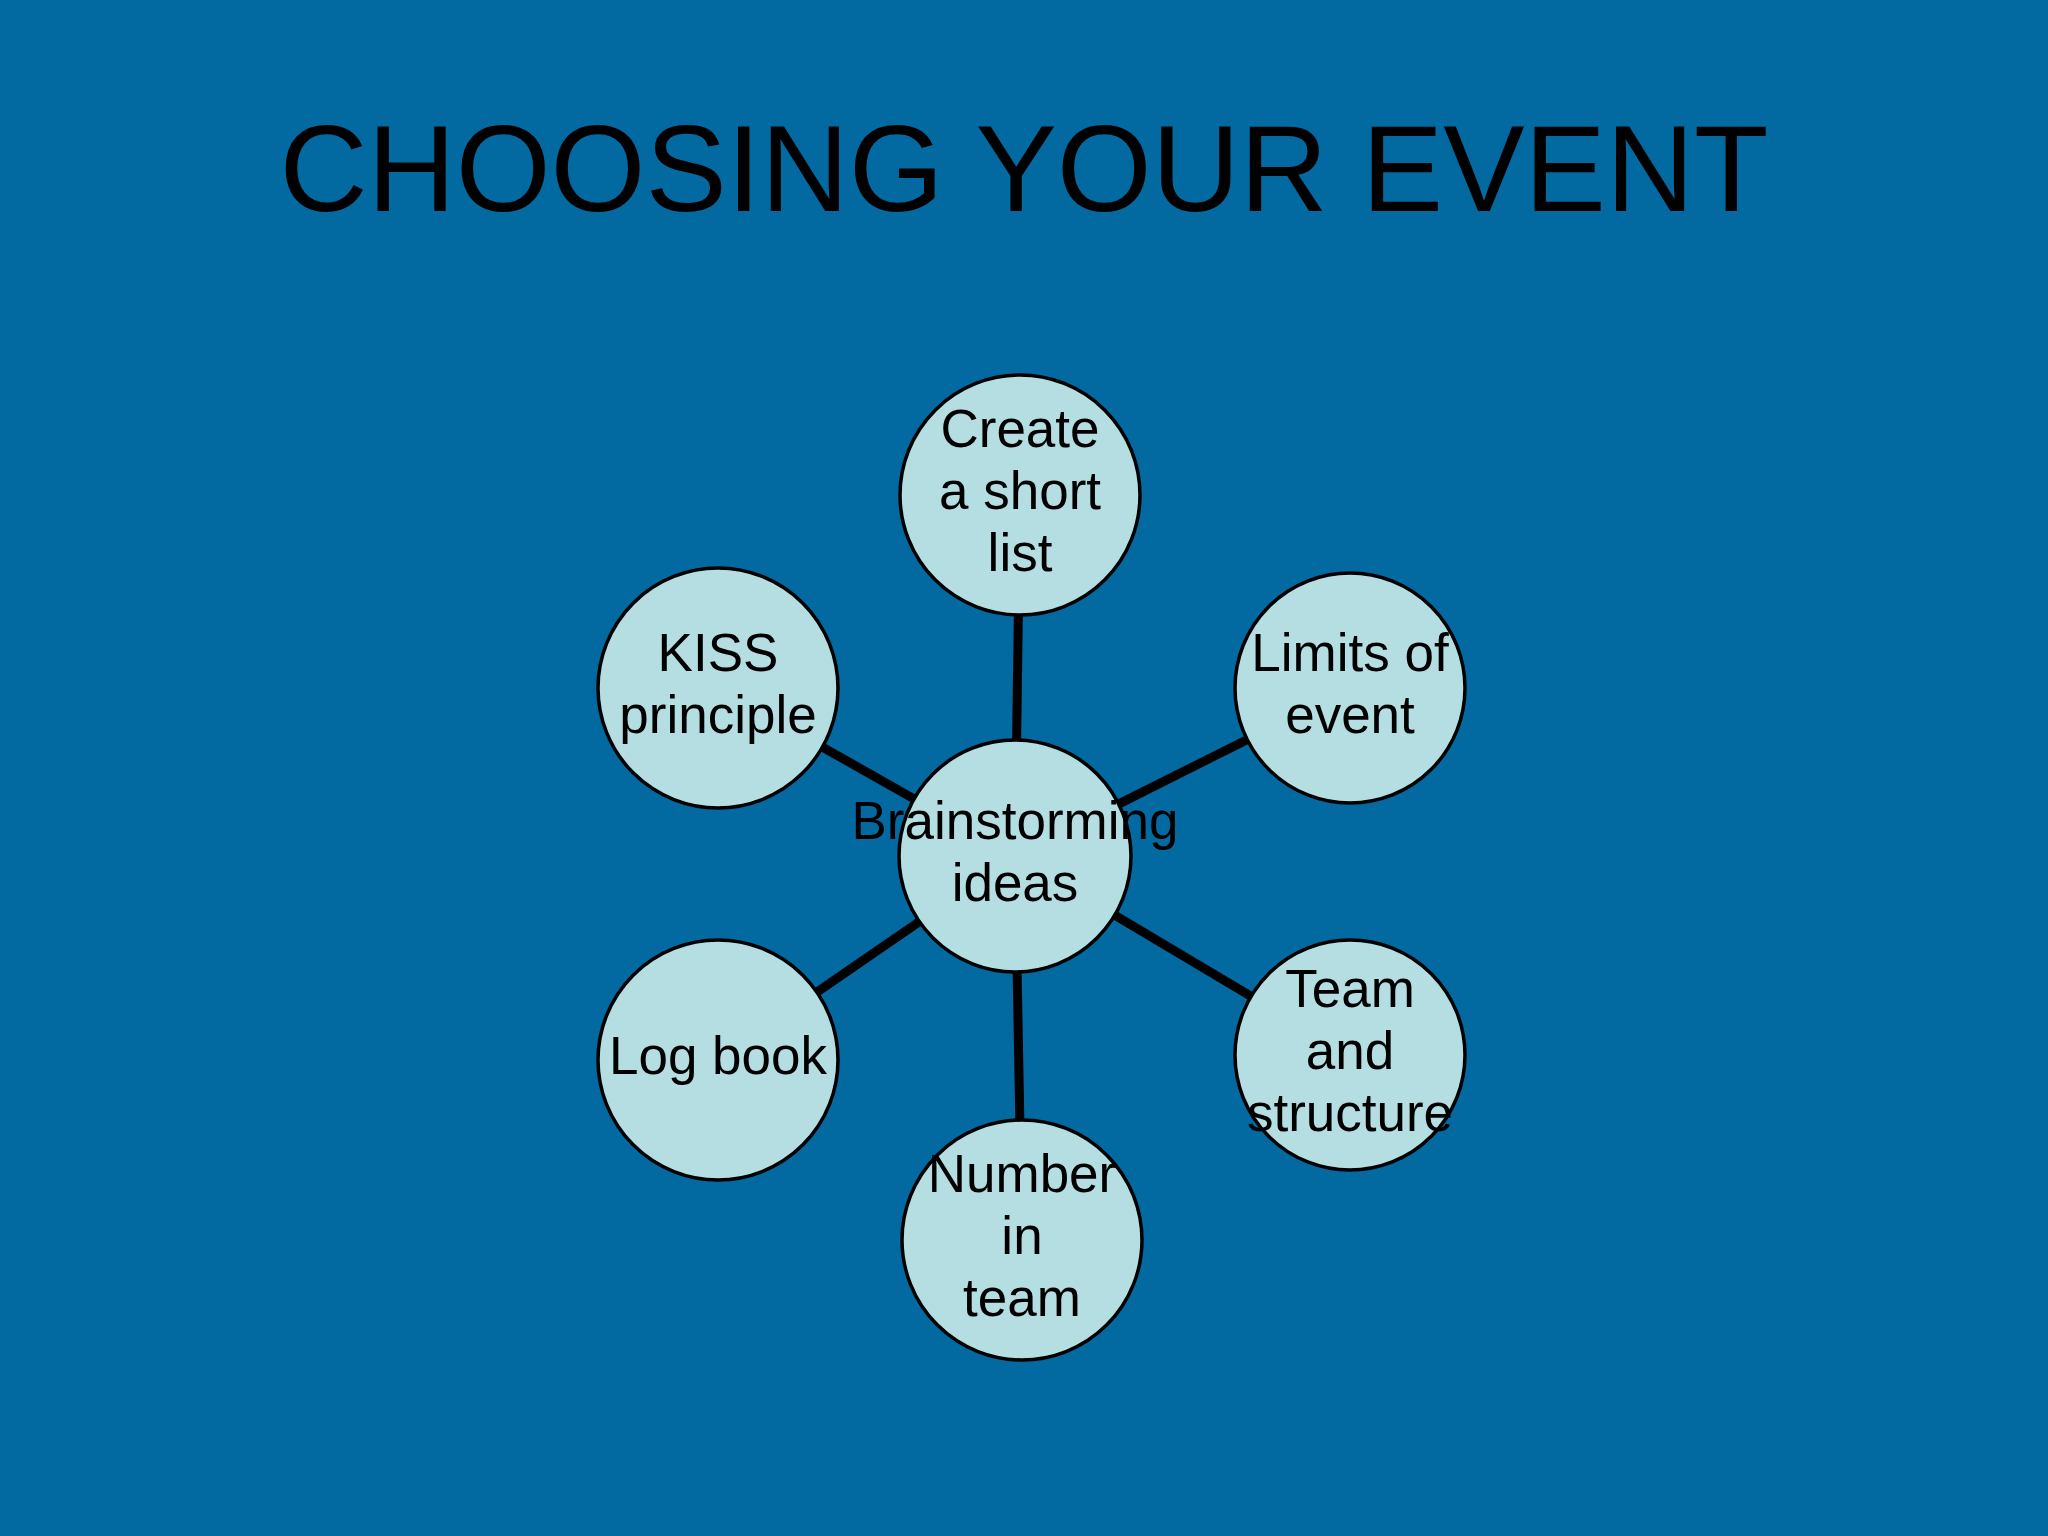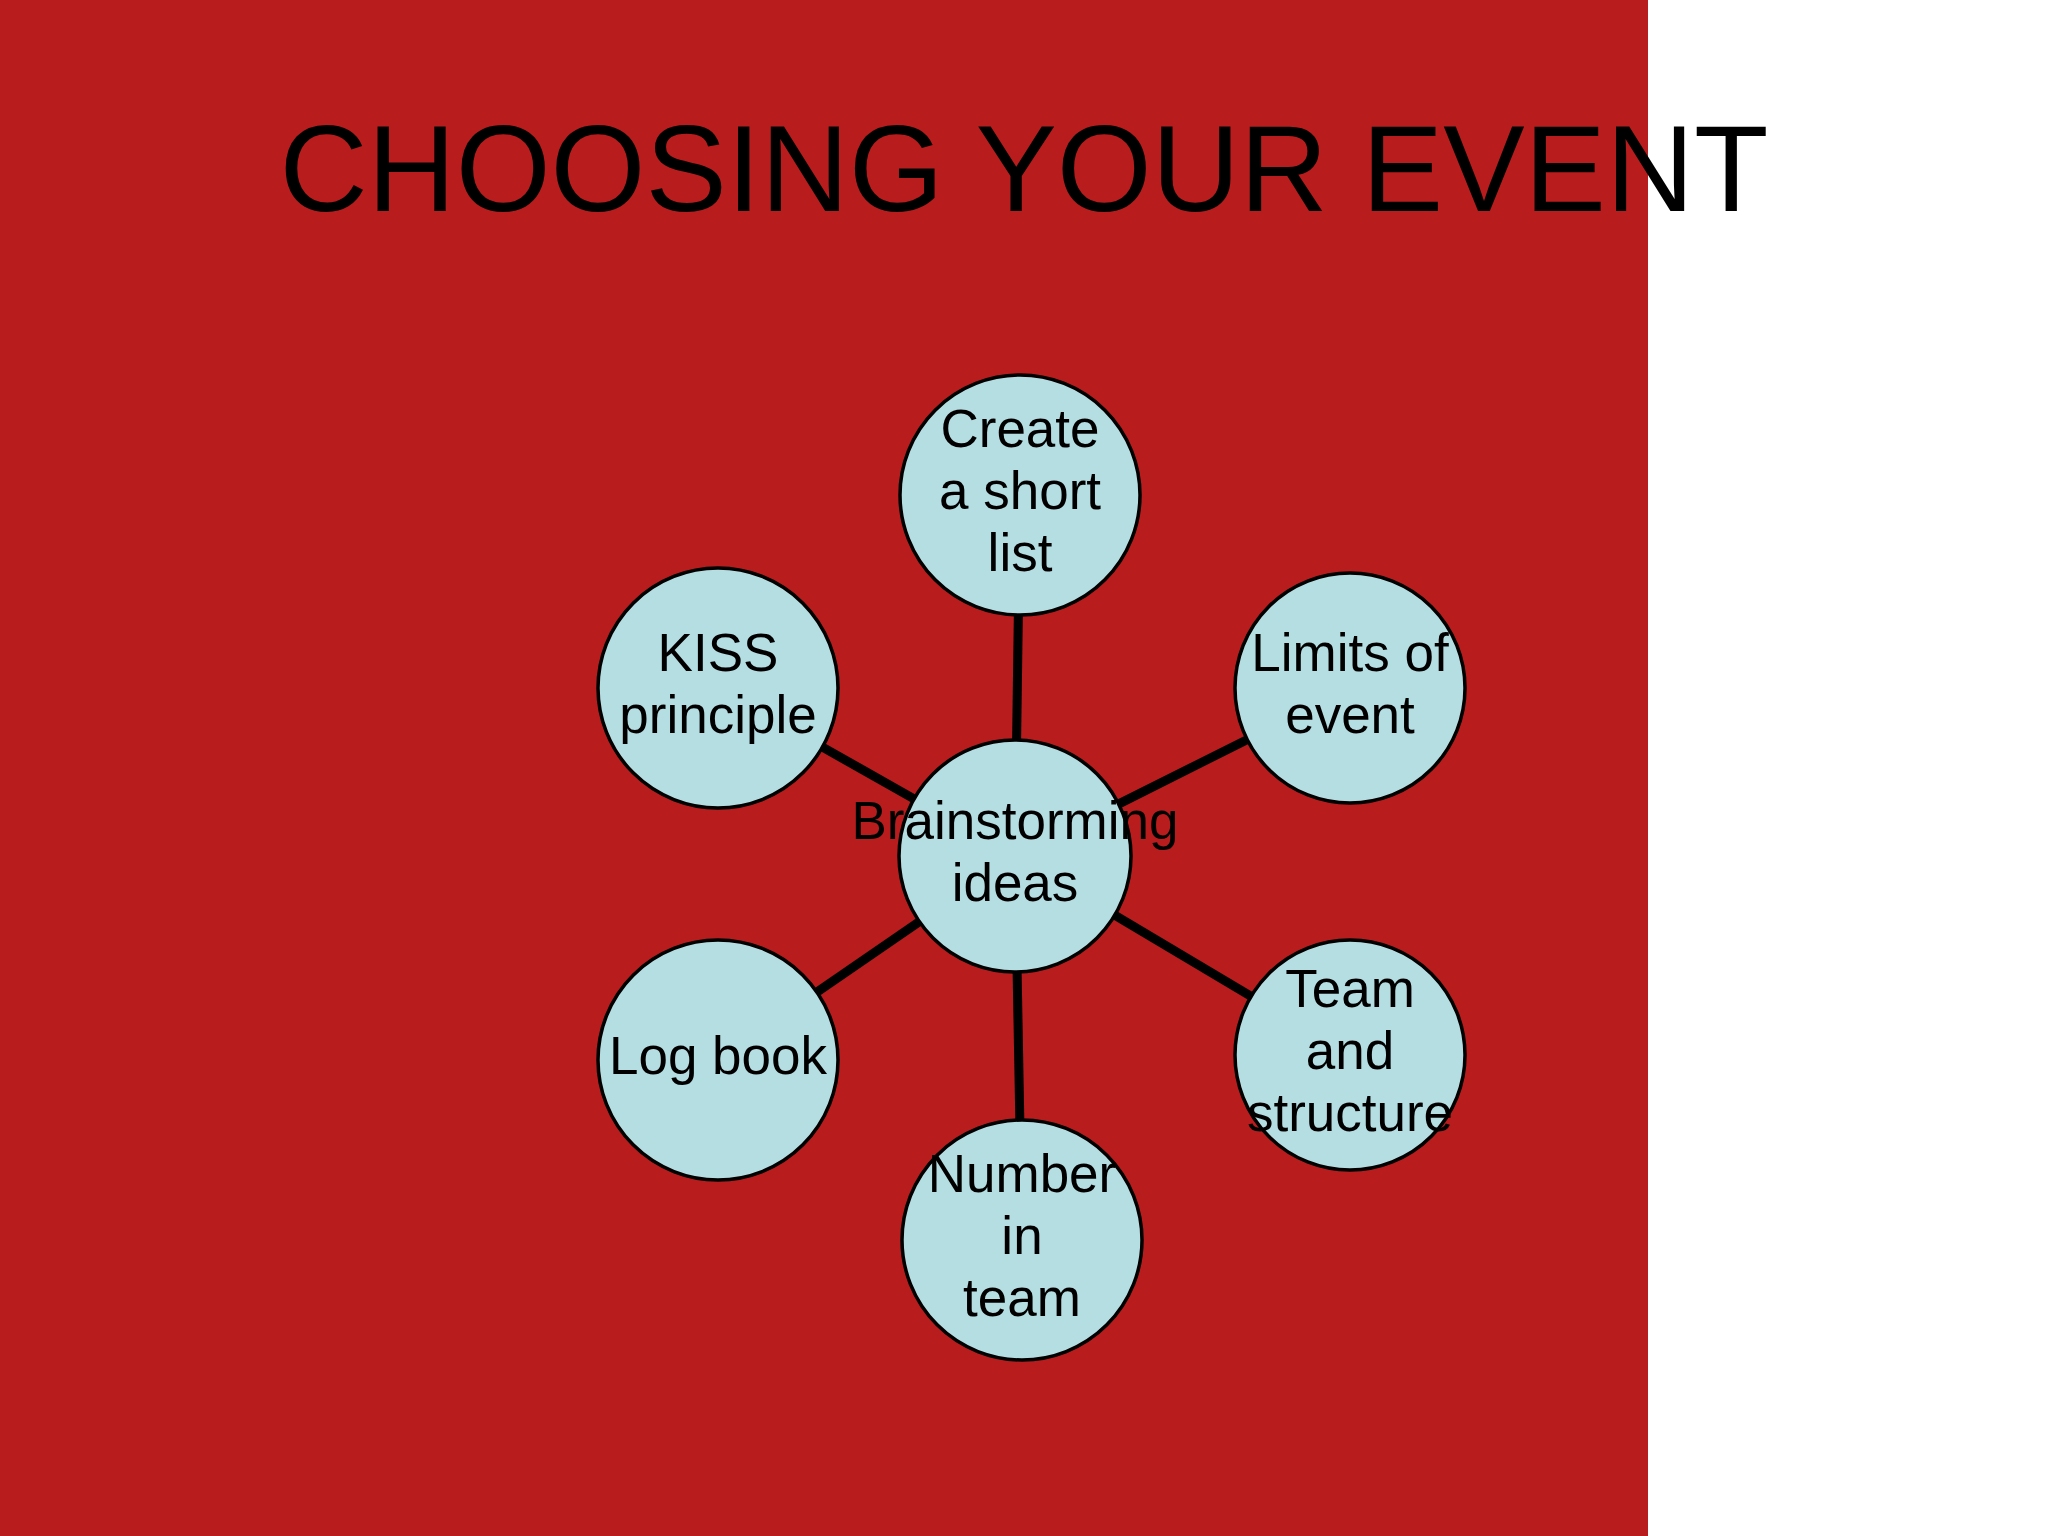--- a/index.html
+++ b/index.html
@@ -10,23 +10,23 @@
   }
   body {
     width: 2048px;
     height: 1536px;
     overflow: hidden;
     font-family: "Liberation Sans", sans-serif;
     color: #000000;
   }
   .slide {
     position: relative;
-    width: 1648px;
+    width: 2048px;
     height: 1536px;
-    background: #b91c1c;
+    background: #0369a1;
   }
   .slide-title {
     position: absolute;
     left: 0;
     top: 108px;
     width: 2048px;
     text-align: center;
     font-family: "Liberation Sans", sans-serif;
     font-size: 122px;
     font-weight: 400;

